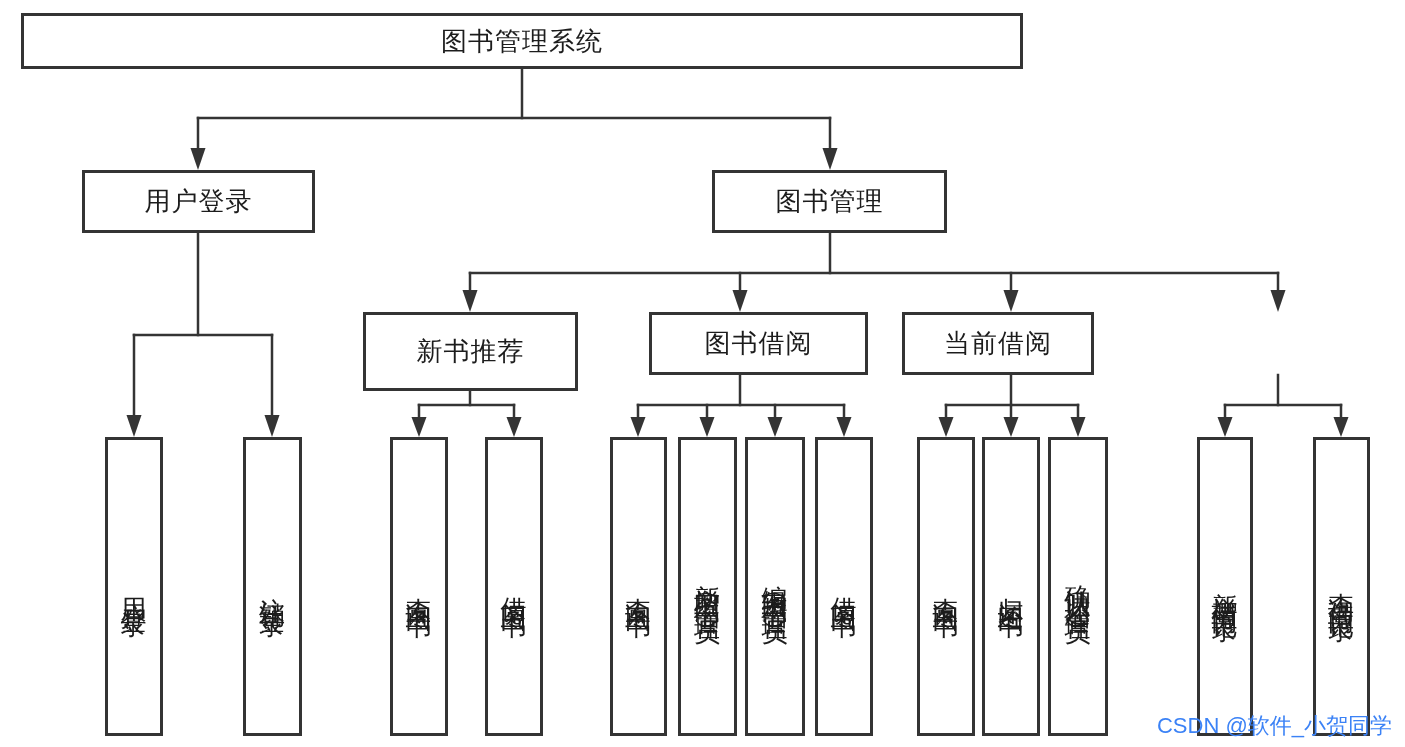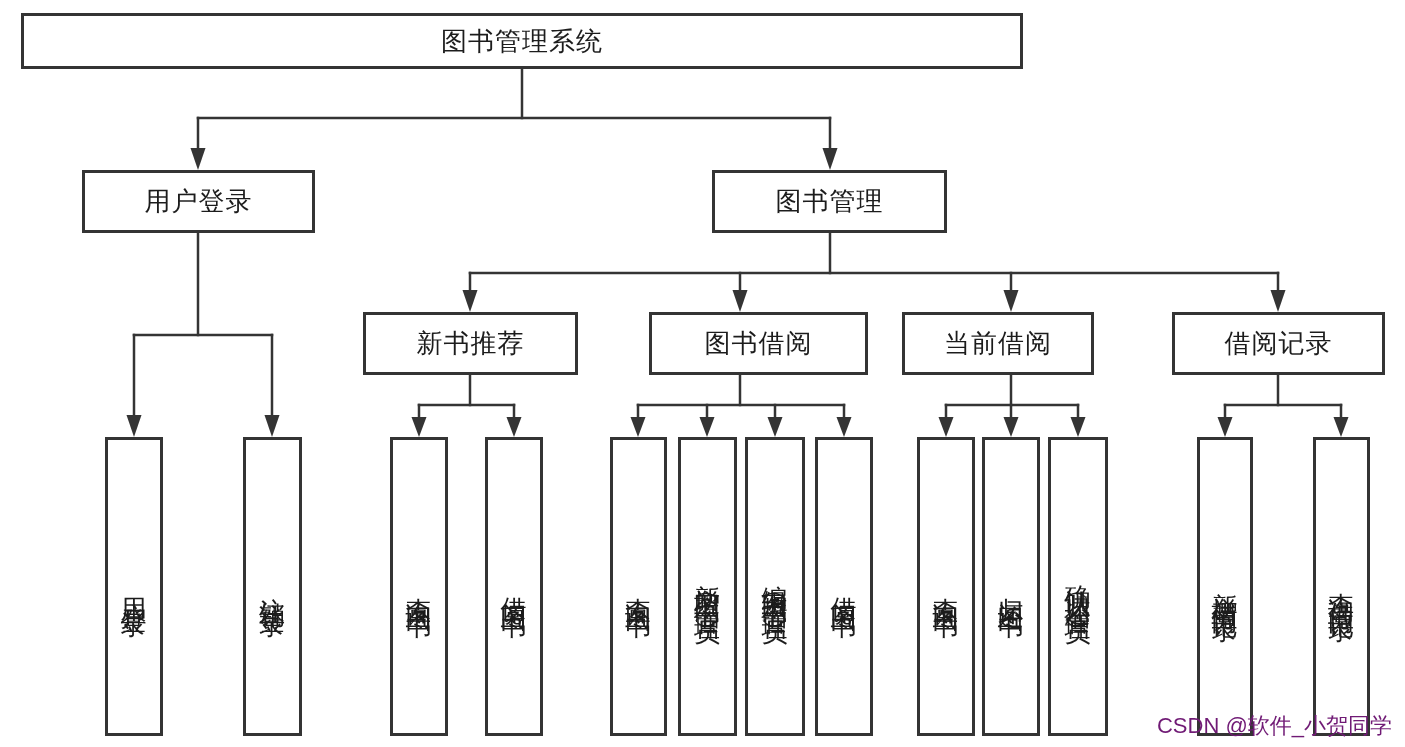--- a/index.html
+++ b/index.html
@@ -42,21 +42,21 @@
     text-orientation: mixed;
     letter-spacing: 5px;
     line-height: 1;
     white-space: normal;
   }
   .watermark {
     position: absolute;
     right: 13px;
     top: 711px;
     font-size: 22px;
-    color: #701a75;
+    color: #3b82f6;
     white-space: nowrap;
     z-index: 3;
   }
 </style>
 </head>
 <body>
 
 <div class="canvas">
 
   <svg class="connectors" viewBox="0 0 1405 747">
@@ -139,32 +139,29 @@
     <span class="lbl">图书管理系统</span>
   </div>
 
   <div class="box hbox" style="left:82px;top:170px;width:233px;height:63px">
     <span class="lbl">用户登录</span>
   </div>
   <div class="box hbox" style="left:712px;top:170px;width:235px;height:63px">
     <span class="lbl">图书管理</span>
   </div>
 
-  <div class="box hbox" style="left:363px;top:312px;width:215px;height:63px">
+  <div class="box hbox" style="left:363px;top:312px;width:215px;height:79px">
     <span class="lbl">新书推荐</span>
   </div>
   <div class="box hbox" style="left:649px;top:312px;width:219px;height:63px">
     <span class="lbl">图书借阅</span>
   </div>
   <div class="box hbox" style="left:902px;top:312px;width:192px;height:63px">
     <span class="lbl">当前借阅</span>
   </div>
-  <div class="box hbox" style="left:1172px;top:312px;width:213px;height:63px">
-    <span class="lbl">借阅记录</span>
-  </div>
 
   <div class="box vbox" style="left:105px;top:437px;width:58px;height:299px">
     <span class="lbl">用户登录</span>
   </div>
   <div class="box vbox" style="left:243px;top:437px;width:59px;height:299px">
     <span class="lbl">注销登录</span>
   </div>
 
   <div class="box vbox" style="left:390px;top:437px;width:58px;height:299px">
     <span class="lbl">查询图书</span>

